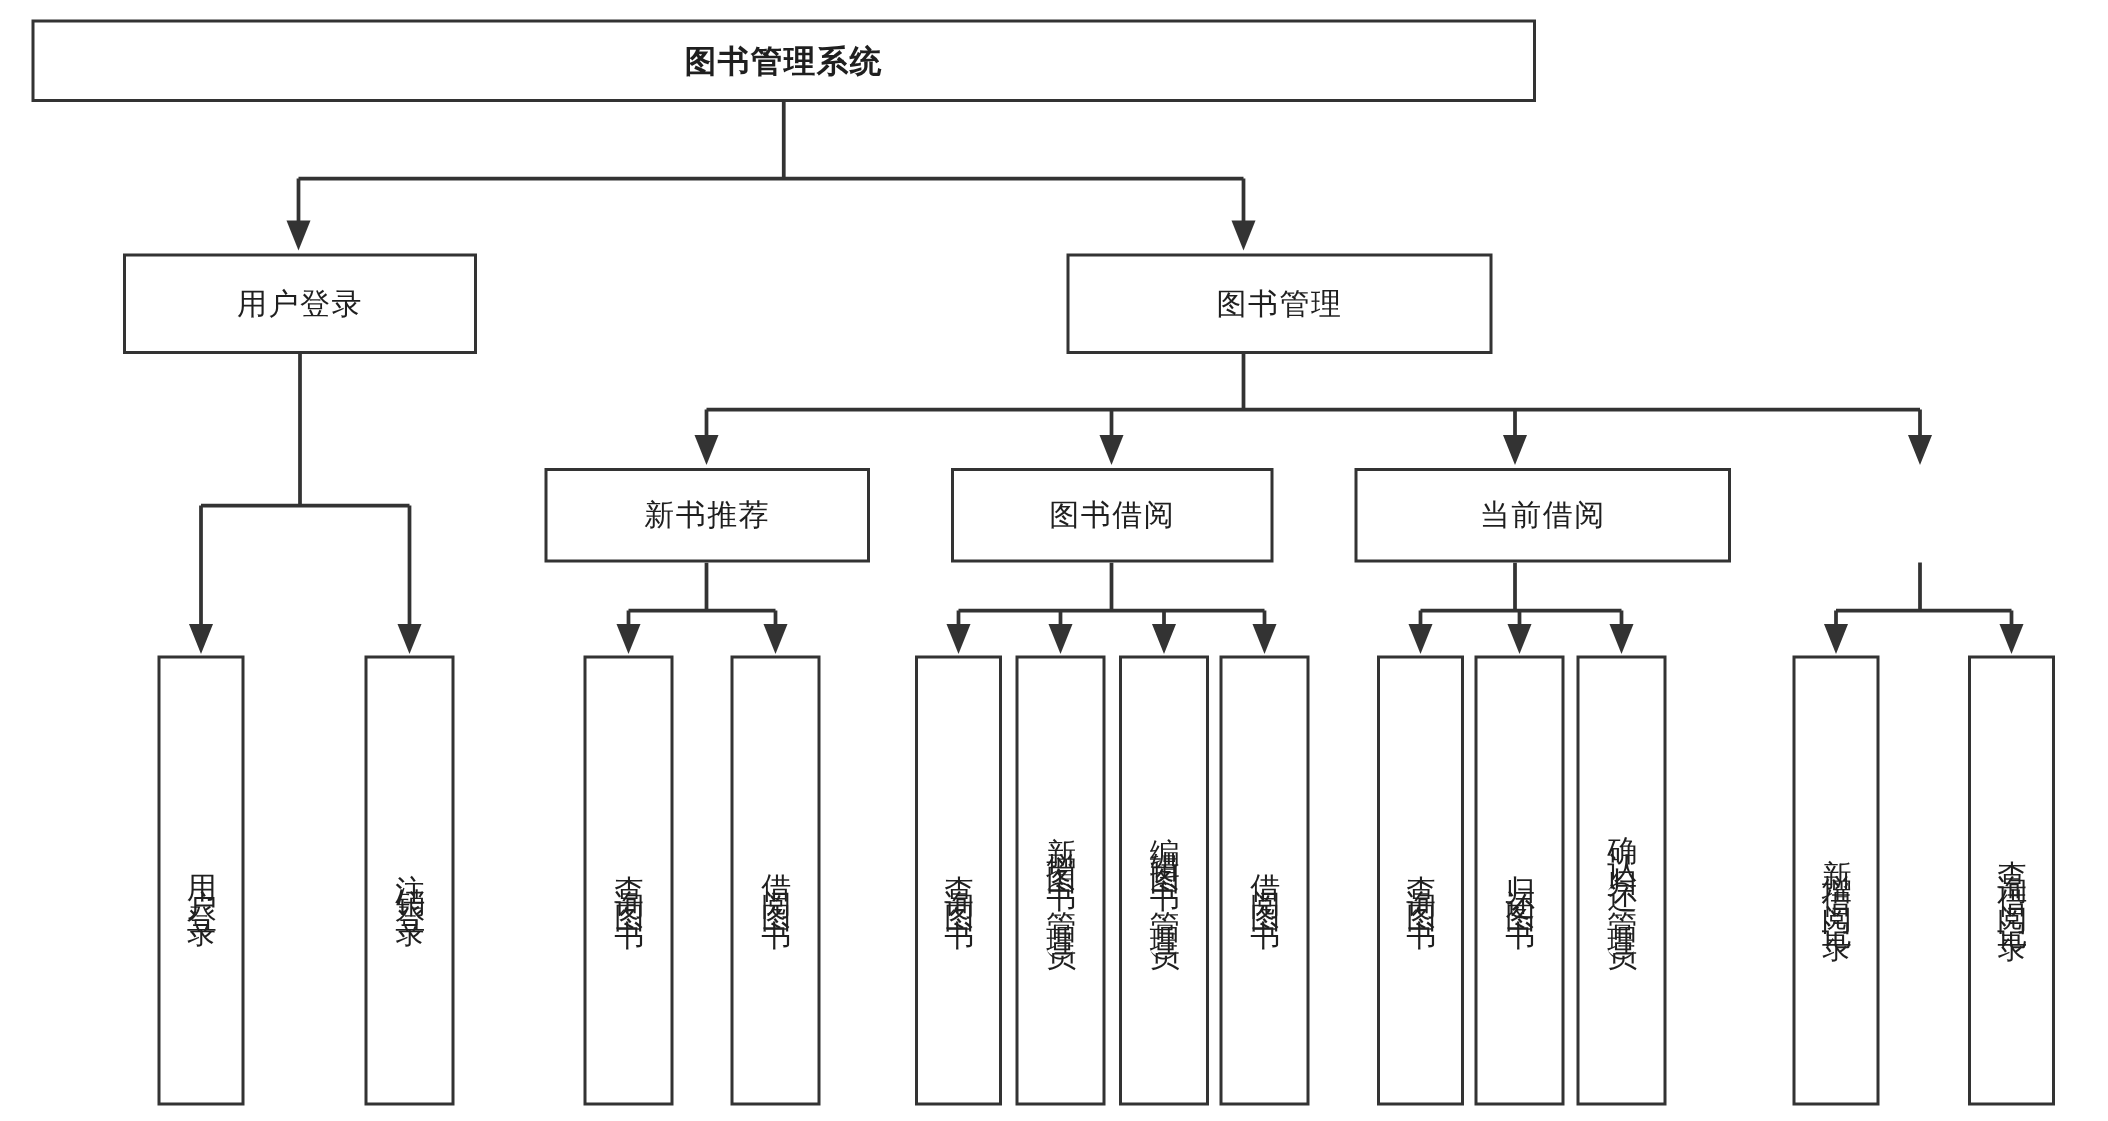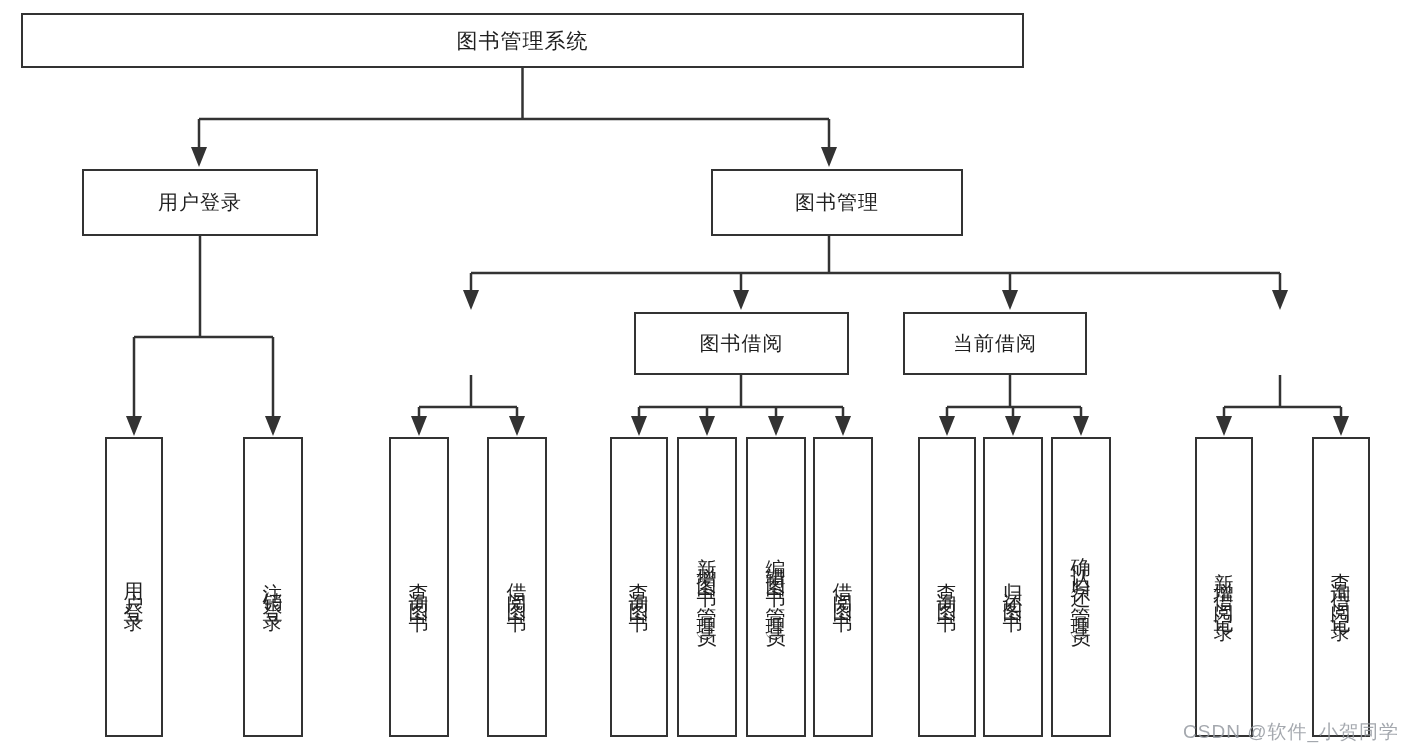--- a/index.html
+++ b/index.html
@@ -32,28 +32,28 @@
   .leaf .vtext {
     writing-mode: vertical-rl;
     text-orientation: mixed;
     font-size: 20px;
     letter-spacing: 10px;
     line-height: 1;
     color: #1f1f1f;
     white-space: nowrap;
   }
   
-  .root          { left: 21px;   top: 13px;  width: 1003px; height: 55px; }
+  .root          { left: 21px;   top: 13px;  width: 1003px; height: 55px; font-weight: bold; }
   
   .n-user-login  { left: 82px;   top: 169px; width: 236px;  height: 67px; }
-  .n-book-mgmt   { left: 711px;  top: 169px; width: 252px;  height: 67px; }
+  .n-book-mgmt   { left: 711px;  top: 169px; width: 284px;  height: 67px; }
   
   .n-new-book    { left: 363px;  top: 312px; width: 217px;  height: 63px; }
   .n-book-borrow { left: 634px;  top: 312px; width: 215px;  height: 63px; text-align: right; }
-  .n-cur-borrow  { left: 903px;  top: 312px; width: 184px;  height: 63px; }
+  .n-cur-borrow  { left: 903px;  top: 312px; width: 251px;  height: 63px; }
   .n-borrow-rec  { left: 1172px; top: 312px; width: 217px;  height: 63px; }
   
   .l-a1 { left: 105px;  width: 58px; }
   .l-a2 { left: 243px;  width: 60px; }
   .l-b1 { left: 389px;  width: 60px; }
   .l-b2 { left: 487px;  width: 60px; }
   .l-c1 { left: 610px;  width: 58px; }
   .l-c2 { left: 677px;  width: 60px; }
   .l-c3 { left: 746px;  width: 60px; }
   .l-c4 { left: 813px;  width: 60px; }
@@ -148,20 +148,23 @@
     <span>图书管理系统</span>
   </div>
 
   <div class="node hbox n-user-login">
     <span>用户登录</span>
   </div>
   <div class="node hbox n-book-mgmt">
     <span>图书管理</span>
   </div>
 
+  <div class="node hbox n-new-book">
+    <span>新书推荐</span>
+  </div>
   <div class="node hbox n-book-borrow">
     <span>图书借阅</span>
   </div>
   <div class="node hbox n-cur-borrow">
     <span>当前借阅</span>
   </div>
 
   <div class="node leaf l-a1">
     <span class="vtext">用户登录</span>
   </div>
@@ -199,15 +202,14 @@
     <span class="vtext">确认归还（管理员）</span>
   </div>
 
   <div class="node leaf l-e1">
     <span class="vtext">新增借阅记录</span>
   </div>
   <div class="node leaf l-e2">
     <span class="vtext">查询借阅记录</span>
   </div>
 
-  <div class="watermark">CSDN @软件_小贺同学</div>
 
 </div>
 
 </body></html>

